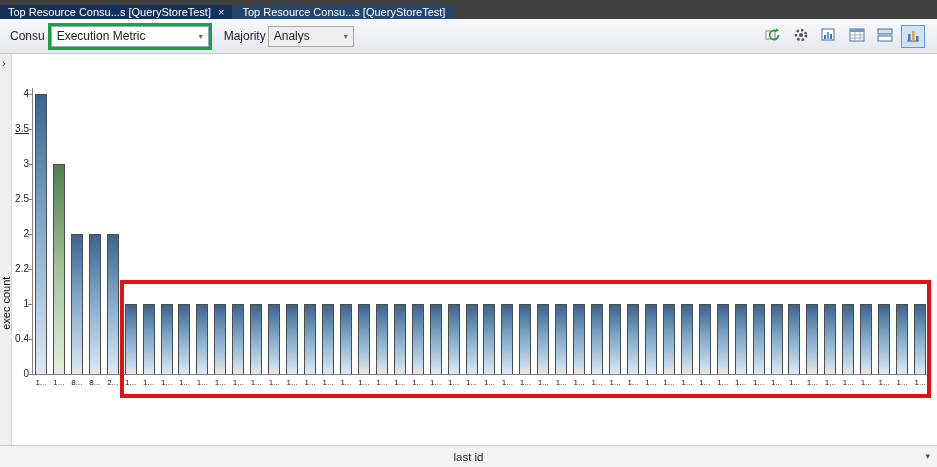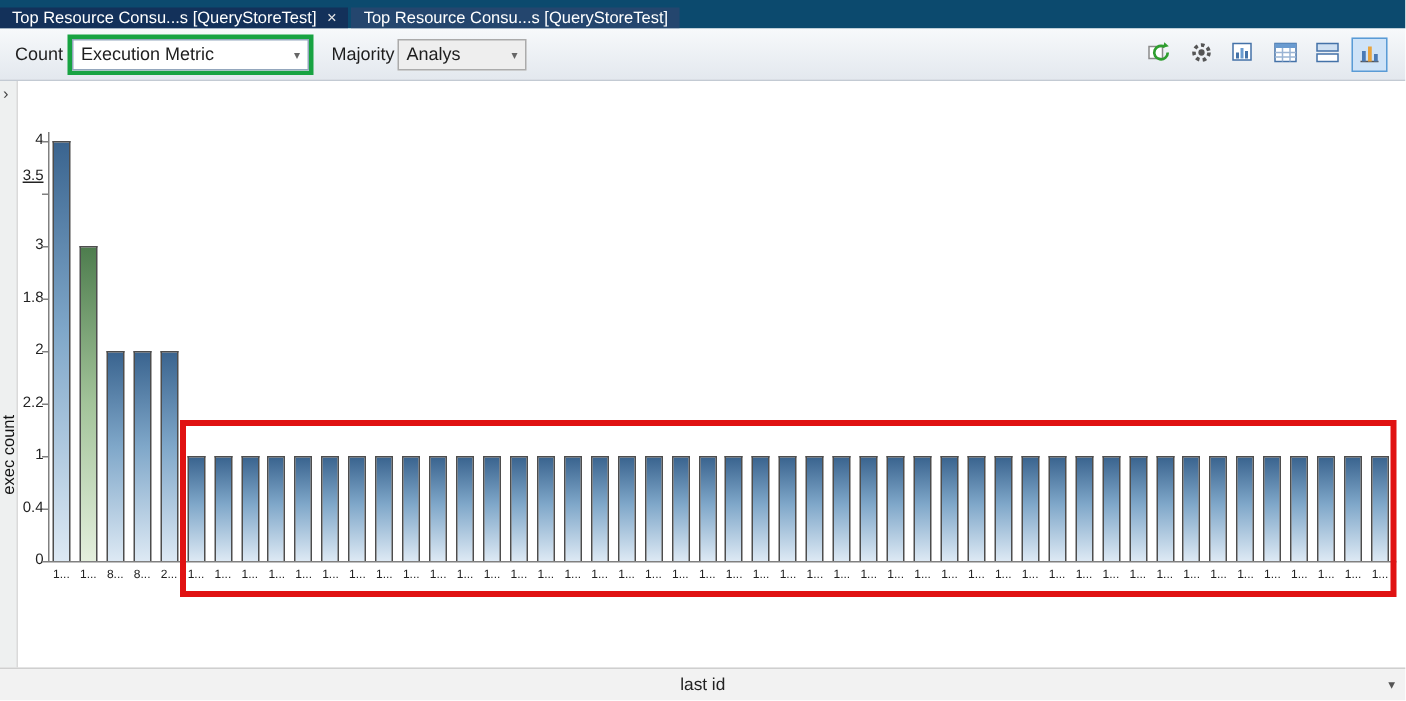--- a/index.html
+++ b/index.html
@@ -1,21 +1,21 @@
 <!DOCTYPE html>
 <html><head>
 <meta charset="utf-8">
 <style>
   * { box-sizing: border-box; margin: 0; padding: 0; }
   html,body { width: 937px; height: 467px; overflow: hidden; }
   body { font-family: "Liberation Sans", sans-serif; background: #fff; }
   .app { width: 937px; height: 467px; display: flex; flex-direction: column; background: #fff; }
 
   
-  .tabbar { height: 19px; background: #0c4a6e; display: flex; align-items: stretch; padding-top: 5px; }
+  .tabbar { height: 19px; background: #404040; display: flex; align-items: stretch; padding-top: 5px; }
   .tab { background: #24466e; color: #fff; font-size: 11px; display: flex; align-items: center;
          padding: 0 8px; gap: 7px; margin-right: 2px; white-space: nowrap; cursor: default; }
   .tab.active { background: #13315a; }
   .tab .close { font-size: 11px; line-height: 1; color: #e6e6e6; cursor: pointer; }
 
   
   .titlebar { height: 32px; background: #2d4a6a; color: #fff; display: flex; align-items: center;
               padding: 0 9px; font-size: 13px; }
 
   
@@ -71,21 +71,21 @@
       <span>Top Resource Consu...s [QueryStoreTest]</span>
       <span class="close">×</span>
     </div>
     <div class="tab">
       <span>Top Resource Consu...s [QueryStoreTest]</span>
     </div>
   </div>
 
 
   <div class="toolbar">
-    <span class="tb-label">Count</span>
+    <span class="tb-label">Consu</span>
     <div class="greenbox">
       <div class="dropdown">
         <span>Execution Metric</span>
         <span class="chev">▾</span>
       </div>
     </div>
     <span class="tb-label">Majority</span>
     <div class="dropdown gray">
       <span>Analys</span>
       <span class="chev">▾</span>
@@ -164,25 +164,25 @@
     <div class="ytick" style="top: 314px;">0</div>
         <div class="ytickmark" style="top: 320px;"></div>
         <div class="ytick" style="top: 279px;">0.4</div>
         <div class="ytickmark" style="top: 285px;"></div>
         <div class="ytick" style="top: 244px;">1</div>
         <div class="ytickmark" style="top: 250px;"></div>
         <div class="ytick" style="top: 209px;">2.2</div>
         <div class="ytickmark" style="top: 215px;"></div>
         <div class="ytick" style="top: 174px;">2</div>
         <div class="ytickmark" style="top: 180px;"></div>
-        <div class="ytick" style="top: 139px;">1.8</div>
+        <div class="ytick" style="top: 139px;">2.5</div>
         <div class="ytickmark" style="top: 145px;"></div>
         <div class="ytick" style="top: 104px;">3</div>
         <div class="ytickmark" style="top: 110px;"></div>
-        <div class="ytick" style="top: 58px; text-decoration: underline;">3.5</div>
+        <div class="ytick" style="top: 69px; text-decoration: underline;">3.5</div>
         <div class="ytickmark" style="top: 75px;"></div>
         <div class="ytick" style="top: 34px;">4</div>
         <div class="ytickmark" style="top: 40px;"></div>
         <div class="bar bar-blue" style="left: 22.97px; top: 40px; height: 280px;"></div>
         <div class="xlabel" style="left: 18px; width: 21.94px; top: 324px;">1...</div>
         <div class="bar bar-green" style="left: 40.91px; top: 110px; height: 210px;"></div>
         <div class="xlabel" style="left: 35.94px; width: 21.94px; top: 324px;">1...</div>
         <div class="bar bar-blue" style="left: 58.85px; top: 180px; height: 140px;"></div>
         <div class="xlabel" style="left: 53.88px; width: 21.94px; top: 324px;">8...</div>
         <div class="bar bar-blue" style="left: 76.79px; top: 180px; height: 140px;"></div>

